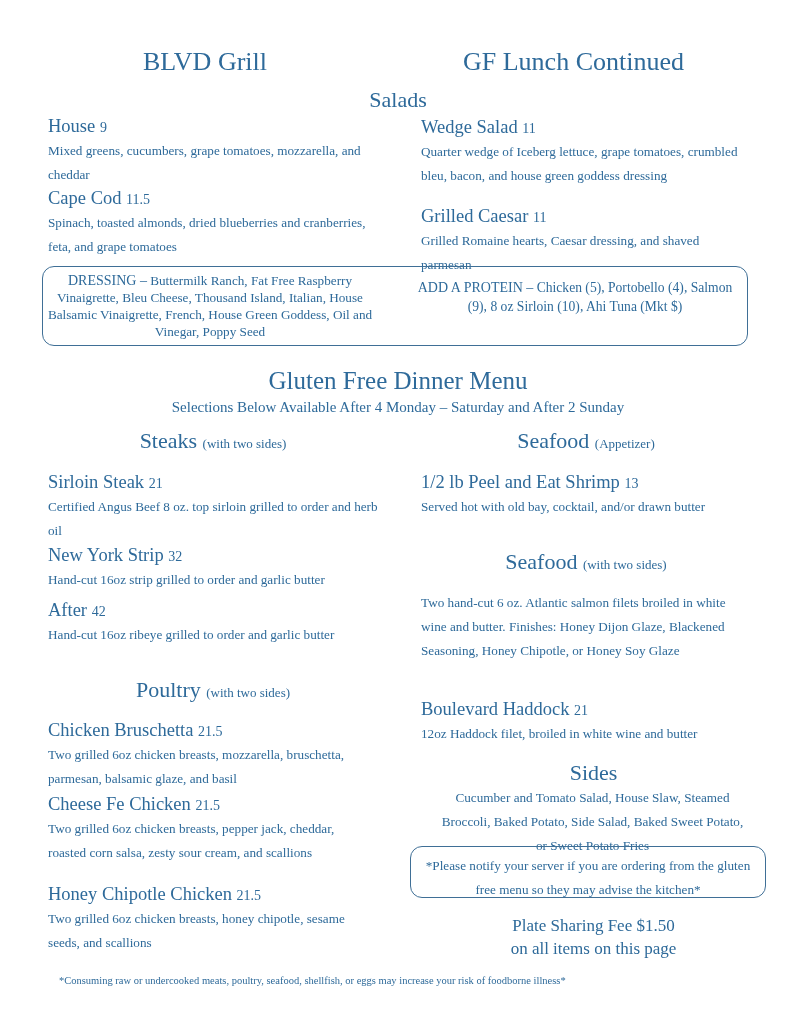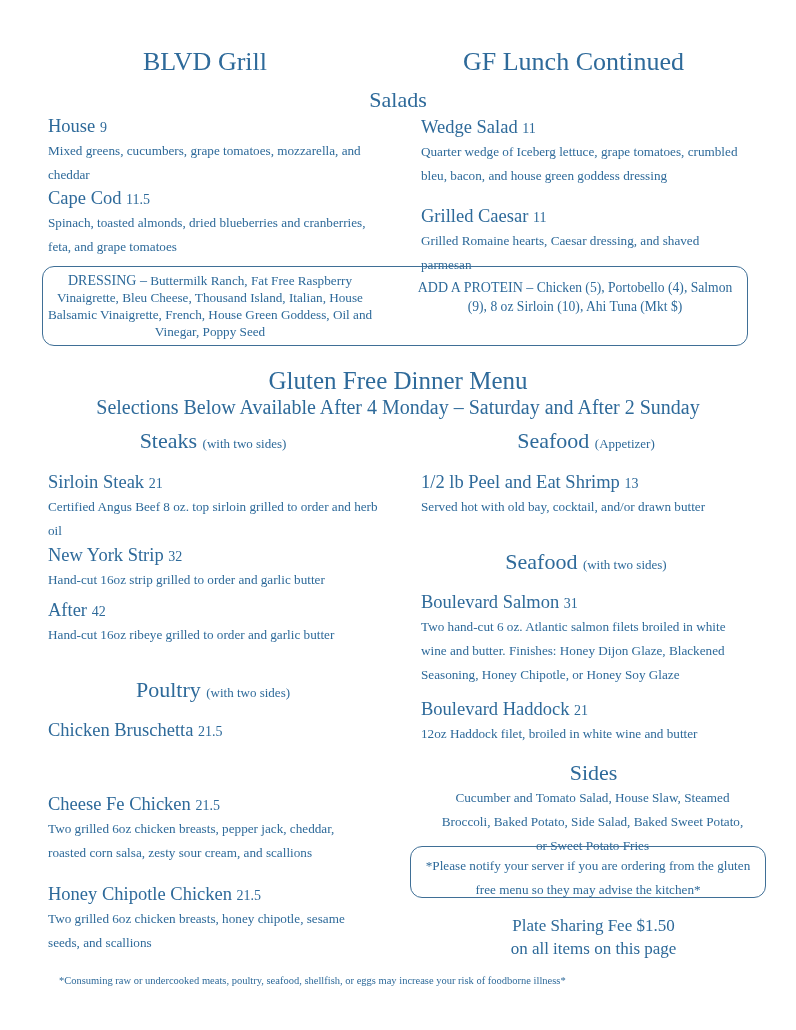--- a/index.html
+++ b/index.html
@@ -45,21 +45,21 @@
 
 <div class="box" style="left:42px;top:266px;width:706px;height:80px;"></div>
 <div class="abs center desc" style="left:44px;top:272px;width:332px;line-height:17px;">
   <span style="font-size:14px;">DRESSING –</span><span> Buttermilk Ranch, Fat Free Raspberry Vinaigrette, Bleu Cheese, Thousand Island, Italian, House Balsamic Vinaigrette, French,  House Green Goddess, Oil and Vinegar, Poppy Seed</span>
 </div>
 <div class="abs center" style="left:410px;top:278px;width:330px;font-size:13.6px;line-height:19px;">
   <span style="font-size:14px;">ADD A PROTEIN –</span><span> Chicken (5), Portobello (4), Salmon (9), 8 oz Sirloin (10), Ahi Tuna (Mkt $)</span>
 </div>
 
 <div class="abs center" style="left:0;top:367px;width:796px;font-size:25px;line-height:28px;">Gluten Free Dinner Menu</div>
-<div class="abs center" style="left:0;top:398px;width:796px;font-size:20px;line-height:18px;">Selections Below Available After 4 Monday – Saturday and After 2 Sunday</div>
+<div class="abs center" style="left:0;top:398px;width:796px;font-size:15px;line-height:18px;">Selections Below Available After 4 Monday – Saturday and After 2 Sunday</div>
 
 <div class="abs sec" style="left:48px;top:428px;width:330px;">
   <span>Steaks</span> <small>(with two sides)</small>
 </div>
 
 <div class="abs" style="left:48px;top:471px;width:345px;">
   <div class="item-name"><span>Sirloin Steak</span> <span class="item-price">21</span></div>
   <div class="desc">Certified Angus Beef 8 oz. top sirloin grilled to order and herb oil</div>
 </div>
 
@@ -72,20 +72,21 @@
   <div class="item-name"><span>After</span> <span class="item-price">42</span></div>
   <div class="desc">Hand-cut 16oz ribeye grilled to order and garlic butter</div>
 </div>
 
 <div class="abs sec" style="left:48px;top:677px;width:330px;">
   <span>Poultry</span> <small>(with two sides)</small>
 </div>
 
 <div class="abs" style="left:48px;top:719px;width:320px;">
   <div class="item-name"><span>Chicken Bruschetta</span> <span class="item-price">21.5</span></div>
+  <div class="desc">Two grilled 6oz chicken breasts, mozzarella, bruschetta, parmesan, balsamic glaze, and basil</div>
 </div>
 
 <div class="abs" style="left:48px;top:793px;width:320px;">
   <div class="item-name"><span>Cheese Fe Chicken</span> <span class="item-price">21.5</span></div>
   <div class="desc">Two grilled 6oz chicken breasts, pepper jack, cheddar, roasted corn salsa, zesty sour cream, and scallions</div>
 </div>
 
 <div class="abs" style="left:48px;top:883px;width:310px;">
   <div class="item-name"><span>Honey Chipotle Chicken</span> <span class="item-price">21.5</span></div>
   <div class="desc">Two grilled 6oz chicken breasts, honey chipotle, sesame seeds, and scallions</div>
@@ -98,21 +99,20 @@
 <div class="abs" style="left:421px;top:471px;width:310px;">
   <div class="item-name"><span>1/2 lb Peel and Eat Shrimp</span> <span class="item-price">13</span></div>
   <div class="desc">Served hot with old bay, cocktail, and/or drawn butter</div>
 </div>
 
 <div class="abs sec" style="left:421px;top:549px;width:330px;">
   <span>Seafood</span> <small>(with two sides)</small>
 </div>
 
 <div class="abs" style="left:421px;top:591px;width:325px;">
-  <div class="item-name"><span>Boulevard Salmon</span> <span class="item-price">31</span></div>
   <div class="desc">Two hand-cut 6 oz. Atlantic salmon filets broiled in white wine and butter. Finishes: Honey Dijon Glaze, Blackened Seasoning, Honey Chipotle, or Honey Soy Glaze</div>
 </div>
 
 <div class="abs" style="left:421px;top:698px;width:345px;">
   <div class="item-name"><span>Boulevard Haddock</span> <span class="item-price">21</span></div>
   <div class="desc">12oz Haddock filet, broiled in white wine and butter</div>
 </div>
 
 <div class="abs sec" style="left:421px;top:760px;width:345px;">Sides</div>
 <div class="abs center desc" style="left:440px;top:786px;width:305px;">Cucumber and Tomato Salad, House Slaw, Steamed Broccoli, Baked Potato, Side Salad, Baked Sweet Potato, or Sweet Potato Fries</div>

